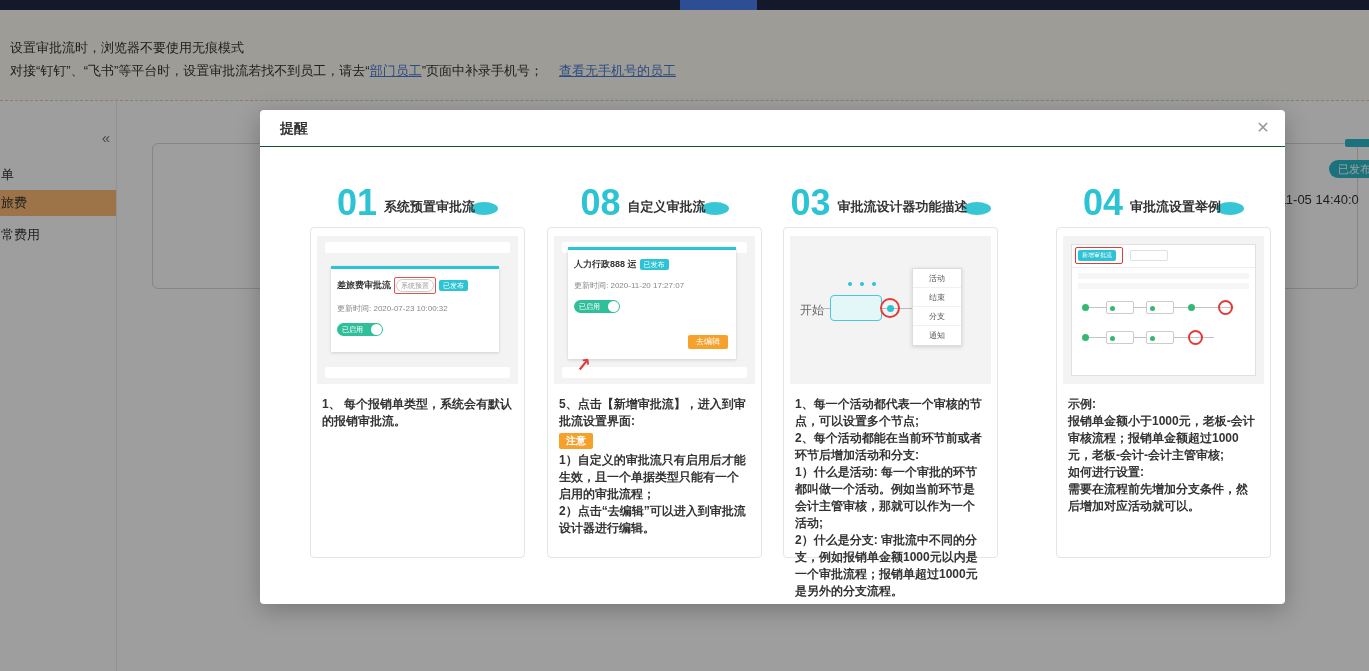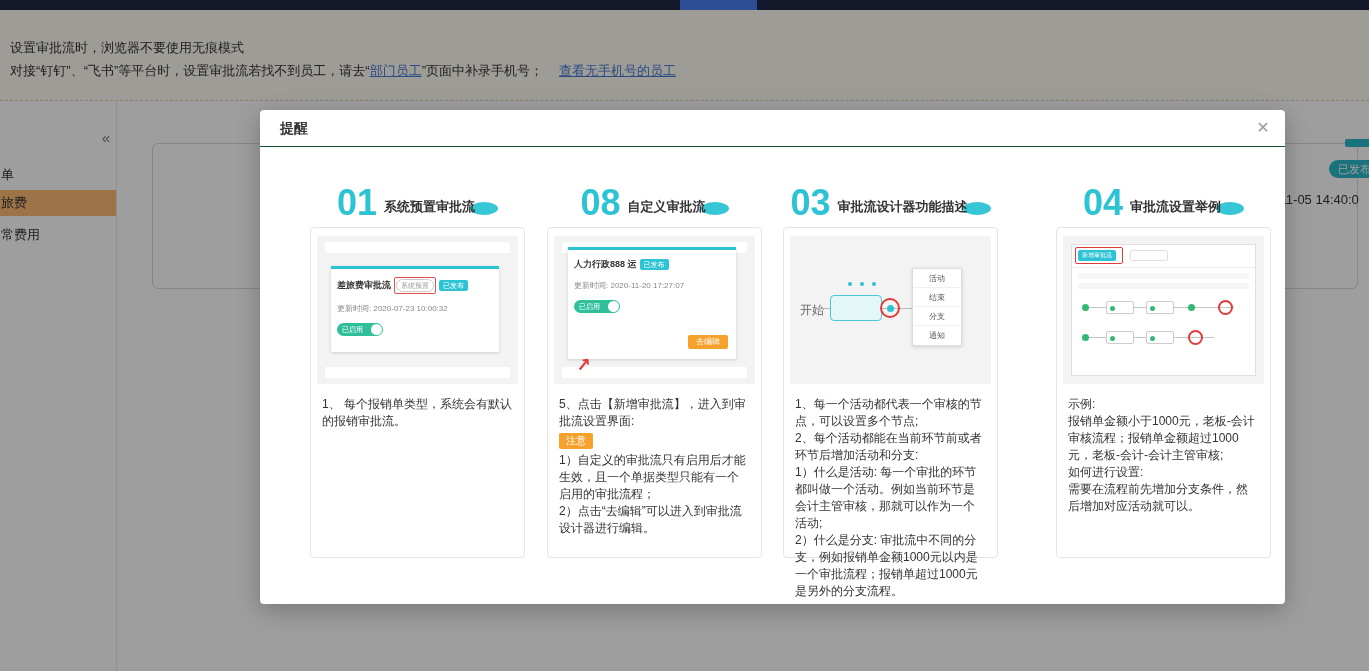--- a/index.html
+++ b/index.html
@@ -38,21 +38,21 @@
   .section { position:absolute; top:75px; width:215px; }
   .section.s1 { left:50px; } .section.s2 { left:287px; } .section.s3 { left:523px; } .section.s4 { left:796px; }
 
   .sec-head { display:flex; align-items:flex-start; height:42px; position:relative;justify-content:center; }
   .sec-num { font-size:36px; line-height:36px; font-weight:800; color:#2cc3d4; }
   .sec-title { font-size:13px; font-weight:bold; color:#333; margin:13px 0 0 7px; position:relative; z-index:2; white-space:nowrap; }
   .sec-blob { width:28px; height:13px; background:#2cc3d4; border-radius:50%; margin:17px 0 0 -5px; opacity:.95; }
 
   .sec-card { border:1px solid #e5e5e5; border-radius:4px; background:#fff; height:331px; padding:8px 6px; }
   .preview { height:148px; background:#f3f3f3; position:relative; overflow:hidden; }
-  .desc { padding:12px 5px 0 5px; font-size:12px; color:#333; line-height:17px; }
+  .desc { padding:12px 5px 0 5px; font-size:12px; color:#333; line-height:17px;font-weight:bold; }
   .desc p { margin:0; }
 
   
   .mini-strip { position:absolute; left:8px; right:8px; height:11px; background:#fff; border-radius:2px; }
   .mini-strip.top { top:6px; } .mini-strip.bottom { bottom:6px; }
   .mini-card { position:absolute; left:14px; width:168px; background:#fff; border-top:3px solid #2cc3d4; box-shadow:0 1px 3px rgba(0,0,0,.15); padding:8px 6px; }
   .mini-card.c1 { top:30px; height:86px; }
   .mini-card.c2 { top:11px; height:112px; }
   .mini-row1 { display:flex; align-items:center; gap:3px; }
   .mini-title { font-size:9px; font-weight:bold; color:#333; white-space:nowrap; }

